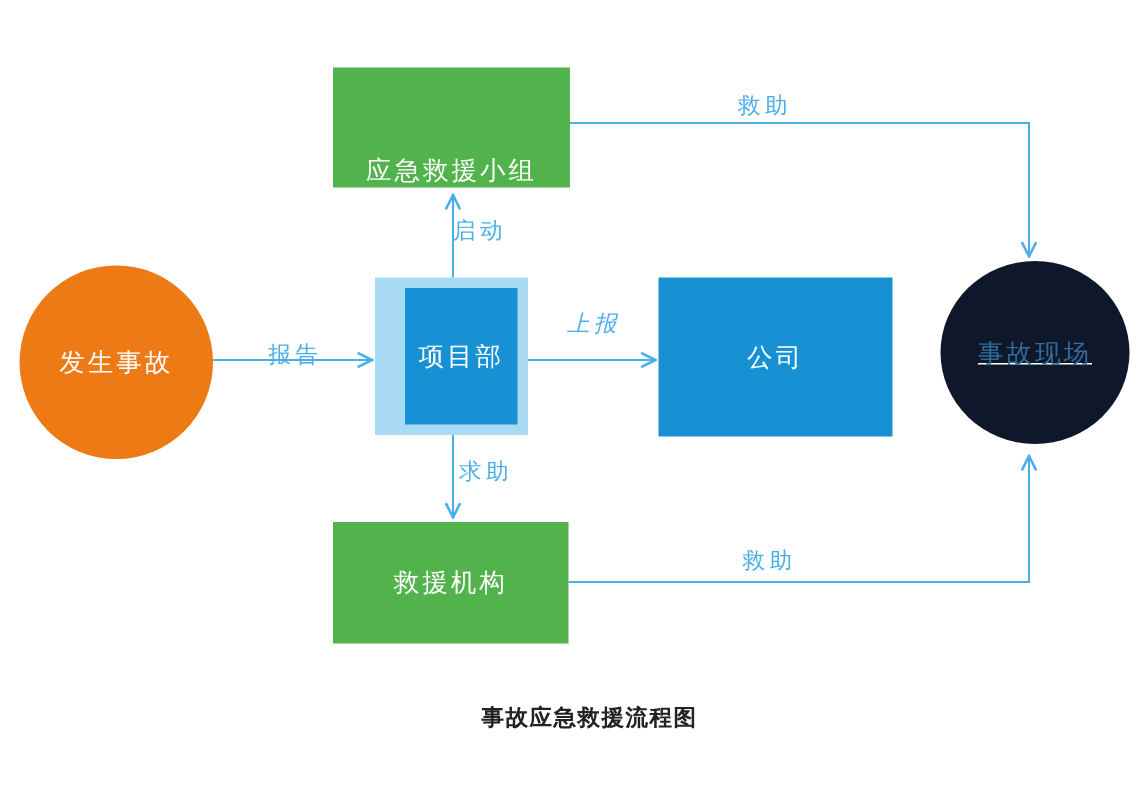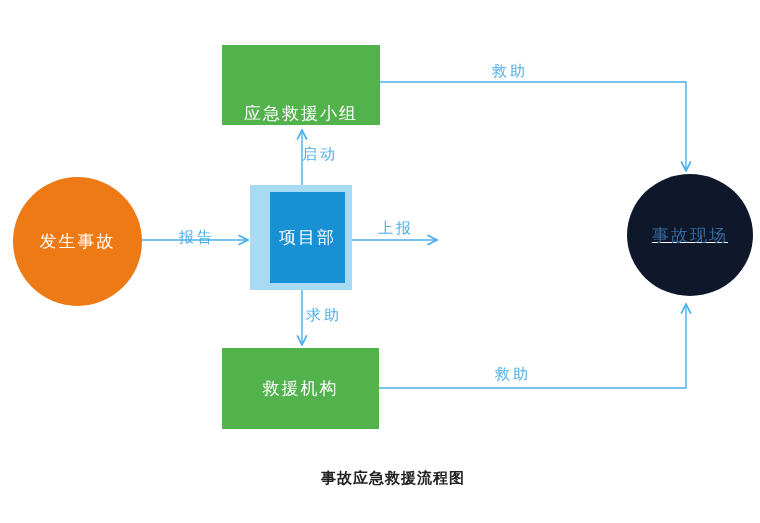--- a/index.html
+++ b/index.html
@@ -44,21 +44,21 @@
   .edge-label {
     position: absolute;
     transform: translate(-50%, -50%);
     font-size: 15px;
     letter-spacing: 3px;
     color: var(--arrow-color, #4aaee8);
     white-space: nowrap;
   }
   .el-report  { left: 197px; top: 237px; }
   .el-start   { left: 320px; top: 154px; }
-  .el-submit  { left: 396px; top: 228px; }
+  .el-submit  { left: 396px; top: 216px; font-style: italic; }
   .el-seek    { left: 324px; top: 315px; }
   .el-rescue-top    { left: 510px; top: 71px; }
   .el-rescue-bottom { left: 513px; top: 374px; }
   .caption {
     position: absolute;
     left: 265px; top: 469px; width: 200px;
     text-align: right;
     font-size: 15px;
     font-weight: 700;
     letter-spacing: 1px;
@@ -92,20 +92,23 @@
   <div class="node node-team" style="background-color: rgb(82, 178, 76);">
     <span style="color: rgb(255, 255, 255);">应急救援小组</span>
   </div>
 
   <div class="node node-project-outer" style="background-color: rgb(168, 218, 243); padding-left: 20px;">
     <div class="node-project-inner" style="background-color: rgb(23, 145, 211);">
       <span style="color: rgb(255, 255, 255);">项目部</span>
     </div>
   </div>
 
+  <div class="node node-company" style="background-color: rgb(23, 145, 211);">
+    <span style="color: rgb(255, 255, 255);">公司</span>
+  </div>
 
   <div class="node circle node-scene" style="background-color: #0f172a; text-decoration: underline;">
     <span style="color: rgb(51, 106, 158);">事故现场</span>
   </div>
 
   <div class="node node-rescue" style="background-color: rgb(82, 178, 76); font-family: Liberation Mono, monospace;">
     <span style="color: rgb(255, 255, 255);">救援机构</span>
   </div>
 
   <div class="edge-label el-report">报告</div>

